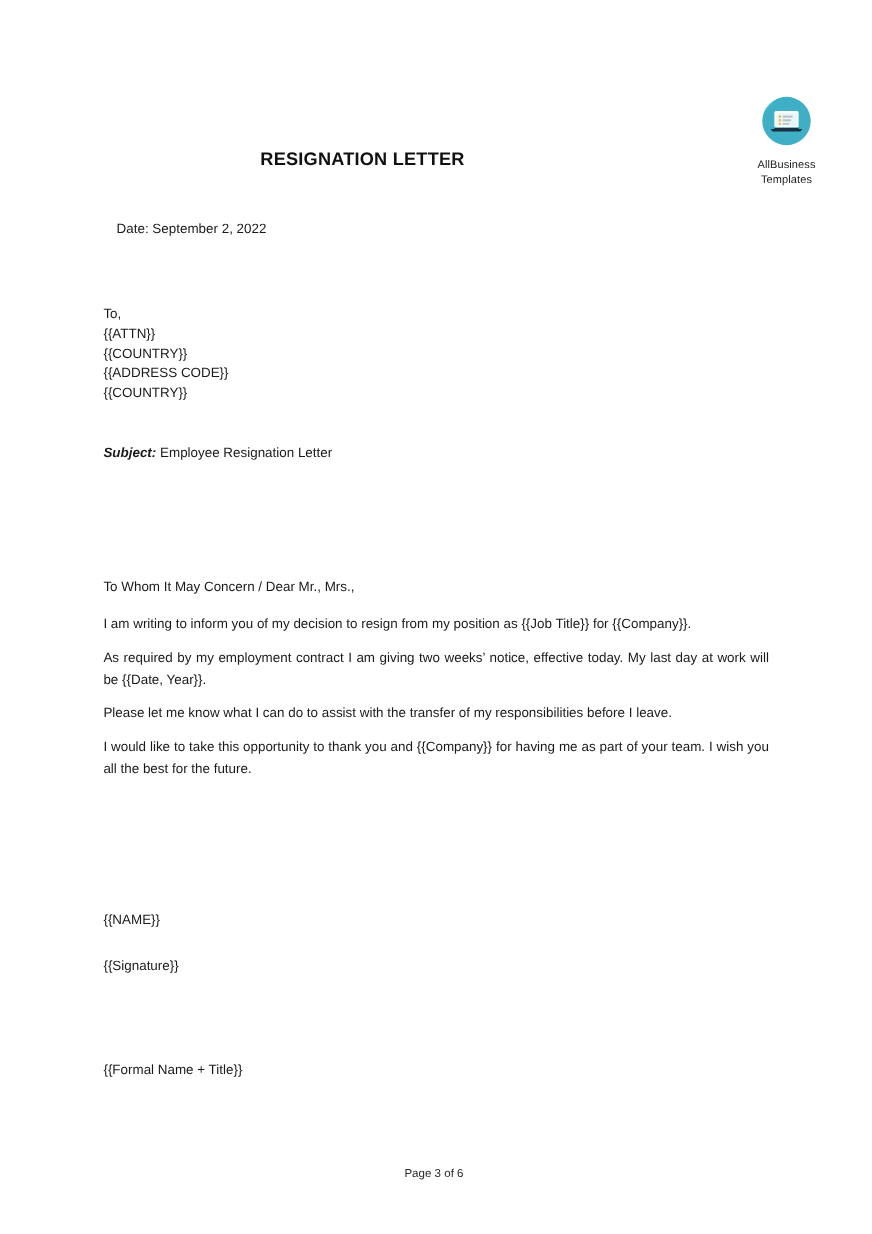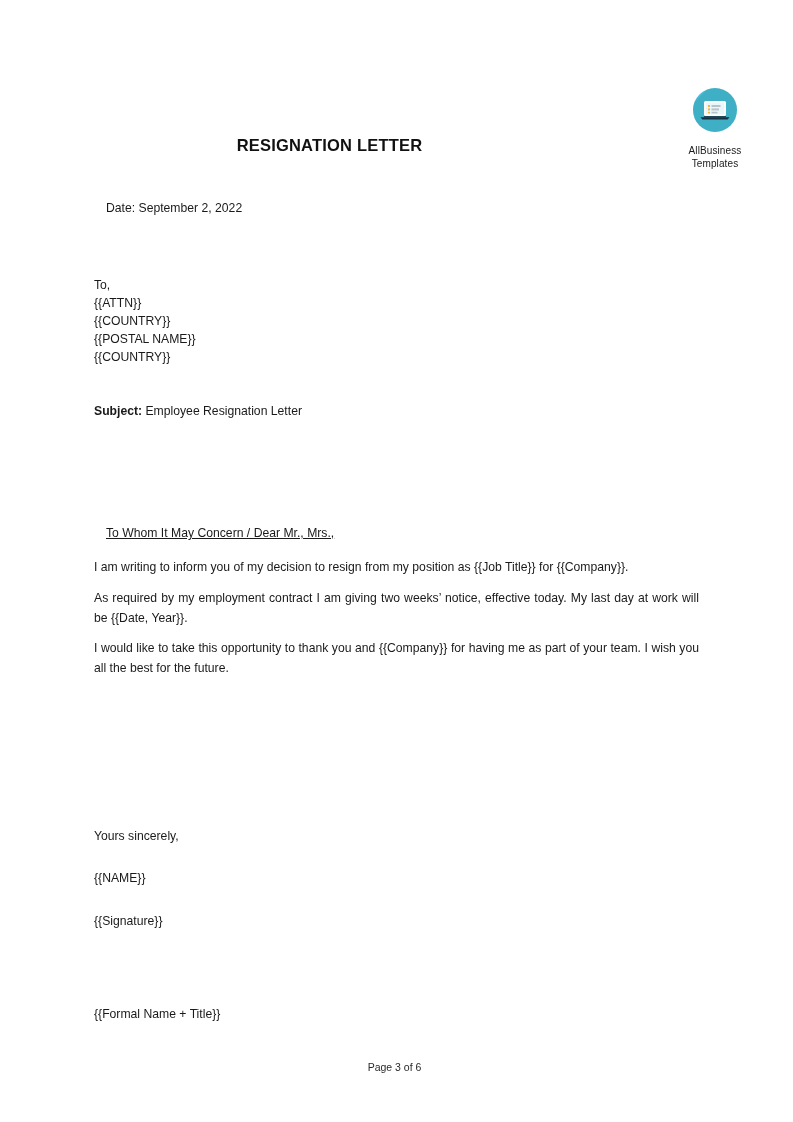--- a/index.html
+++ b/index.html
@@ -106,28 +106,28 @@
   .address-block div { white-space: nowrap; }
 
   .subject-line {
     position: absolute;
     top: 402px;
     left: 0;
     white-space: nowrap;
   }
   .subject-label {
     font-weight: bold;
+    font-style: italic;
   }
 
   .salutation {
     position: absolute;
     top: 524px;
-    left: 12px;
-    white-space: nowrap;
-    text-decoration: underline;
+    left: 0;
+    white-space: nowrap;
   }
 
   .paragraphs {
     position: absolute;
     top: 558px;
     left: 0;
     width: 605px;
   }
   .paragraphs p {
     margin: 0 0 11px 0;
@@ -193,39 +193,39 @@
   <div class="doc-title">RESIGNATION  LETTER</div>
 
   <div class="body-col">
 
     <div class="date-line">Date: September 2, 2022</div>
 
     <div class="address-block">
       <div>To,</div>
       <div>{{ATTN}}</div>
       <div>{{COUNTRY}}</div>
-      <div>{{POSTAL NAME}}</div>
+      <div>{{ADDRESS CODE}}</div>
       <div>{{COUNTRY}}</div>
     </div>
 
     <div class="subject-line">
       <span class="subject-label">Subject:</span>
       <span>Employee Resignation Letter</span>
     </div>
 
     <div class="salutation">To Whom It May Concern / Dear Mr., Mrs.,</div>
 
     <div class="paragraphs">
       <p>I am writing to inform you of my decision to resign from my position as {{Job Title}} for {{Company}}.</p>
       <p>As required by my employment contract I am giving two weeks’ notice, effective today. My last day at work will be {{Date, Year}}.</p>
+      <p>Please let me know what I can do to assist with the transfer of my responsibilities before I leave.</p>
       <p>I would like to take this opportunity to thank you and {{Company}} for having me as part of your team. I wish you all the best for the future.</p>
     </div>
 
     <div class="closing">
-      <div>Yours sincerely,</div>
       <div>{{NAME}}</div>
       <div class="gap-extra">{{Signature}}</div>
       <div>{{Formal Name + Title}}</div>
     </div>
 
   </div>
 
   <div class="footer">Page 3 of 6</div>
 
 </div>

